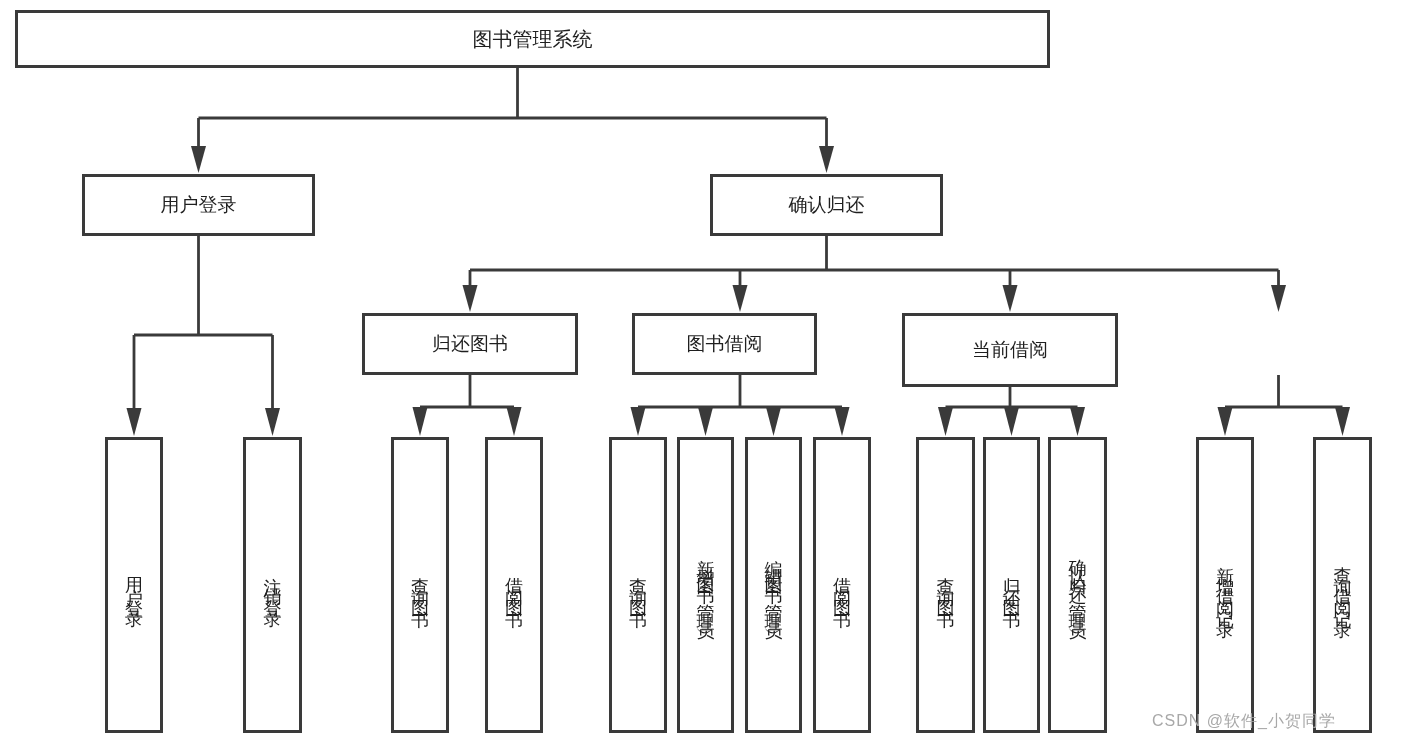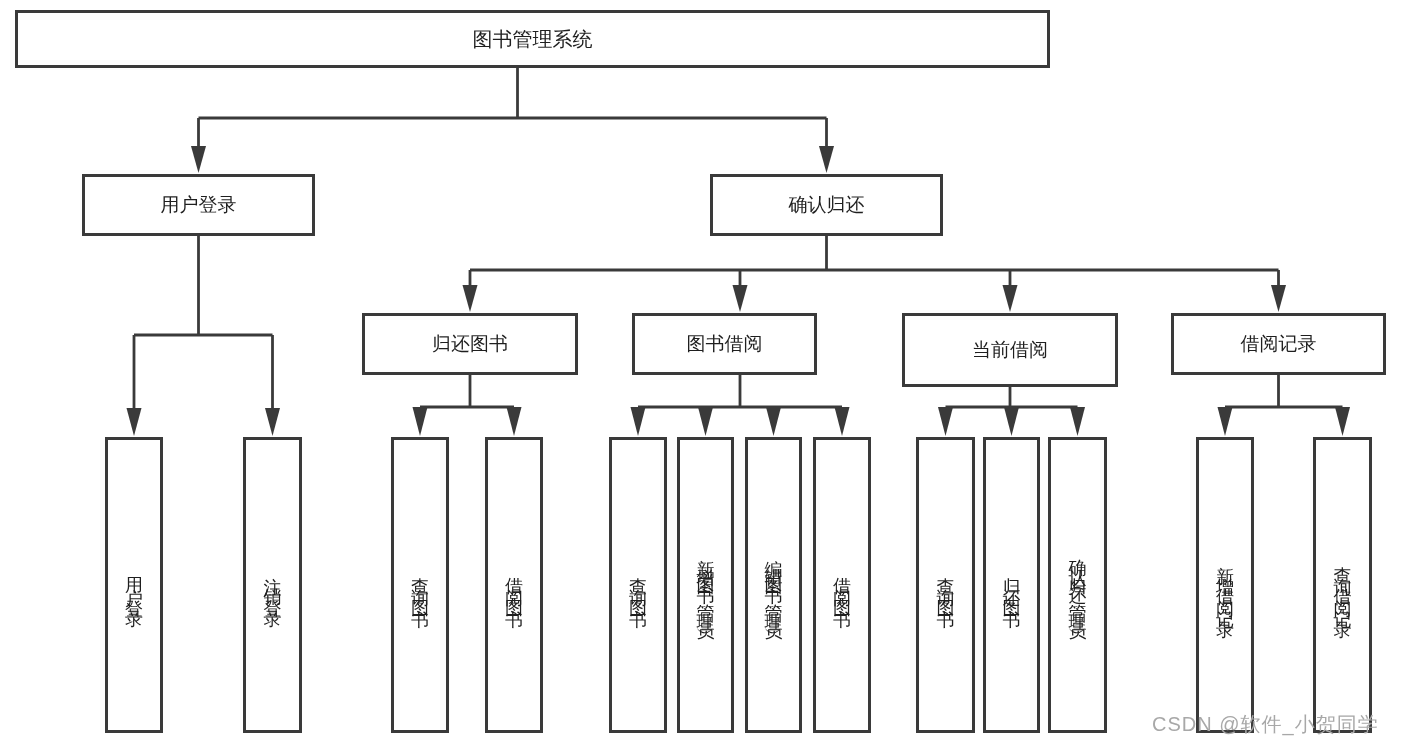--- a/index.html
+++ b/index.html
@@ -27,21 +27,21 @@
   .node.v{
     writing-mode:vertical-rl;
     text-orientation:mixed;
     font-size:18px;
     letter-spacing:11px;
     line-height:1;
   }
   #watermark{
     position:absolute;
     left:1152px;top:711px;
-    font-size:20px;
+    font-size:16px;
     color:#a8a8a8;
     letter-spacing:1px;
     white-space:nowrap;
   }
   path.conn{stroke:#3a3a3a;stroke-width:2.8;fill:none;}
   polygon.arrow{fill:#3a3a3a;stroke:none;}
 </style>
 </head>
 <body>
 
@@ -99,21 +99,20 @@
   </svg>
 
   <div class="node lv1" style="left:15px;top:10px;width:1035px;height:58px;">图书管理系统</div>
 
   <div class="node" style="left:82px;top:174px;width:233px;height:62px;">用户登录</div>
   <div class="node" style="left:710px;top:174px;width:233px;height:62px;">确认归还</div>
 
   <div class="node" style="left:362px;top:313px;width:216px;height:62px;">归还图书</div>
   <div class="node" style="left:632px;top:313px;width:185px;height:62px;">图书借阅</div>
   <div class="node" style="left:902px;top:313px;width:216px;height:74px;">当前借阅</div>
-  <div class="node" style="left:1171px;top:313px;width:215px;height:62px;">借阅记录</div>
 
   <div class="node v" style="left:105px;top:437px;width:58px;height:296px;">用户登录</div>
   <div class="node v" style="left:243px;top:437px;width:59px;height:296px;">注销登录</div>
 
   <div class="node v" style="left:391px;top:437px;width:58px;height:296px;">查询图书</div>
   <div class="node v" style="left:485px;top:437px;width:58px;height:296px;">借阅图书</div>
 
   <div class="node v" style="left:609px;top:437px;width:58px;height:296px;">查询图书</div>
   <div class="node v" style="left:677px;top:437px;width:57px;height:296px;letter-spacing:9px;">新增图书（管理员）</div>
   <div class="node v" style="left:745px;top:437px;width:57px;height:296px;letter-spacing:9px;">编辑图书（管理员）</div>

